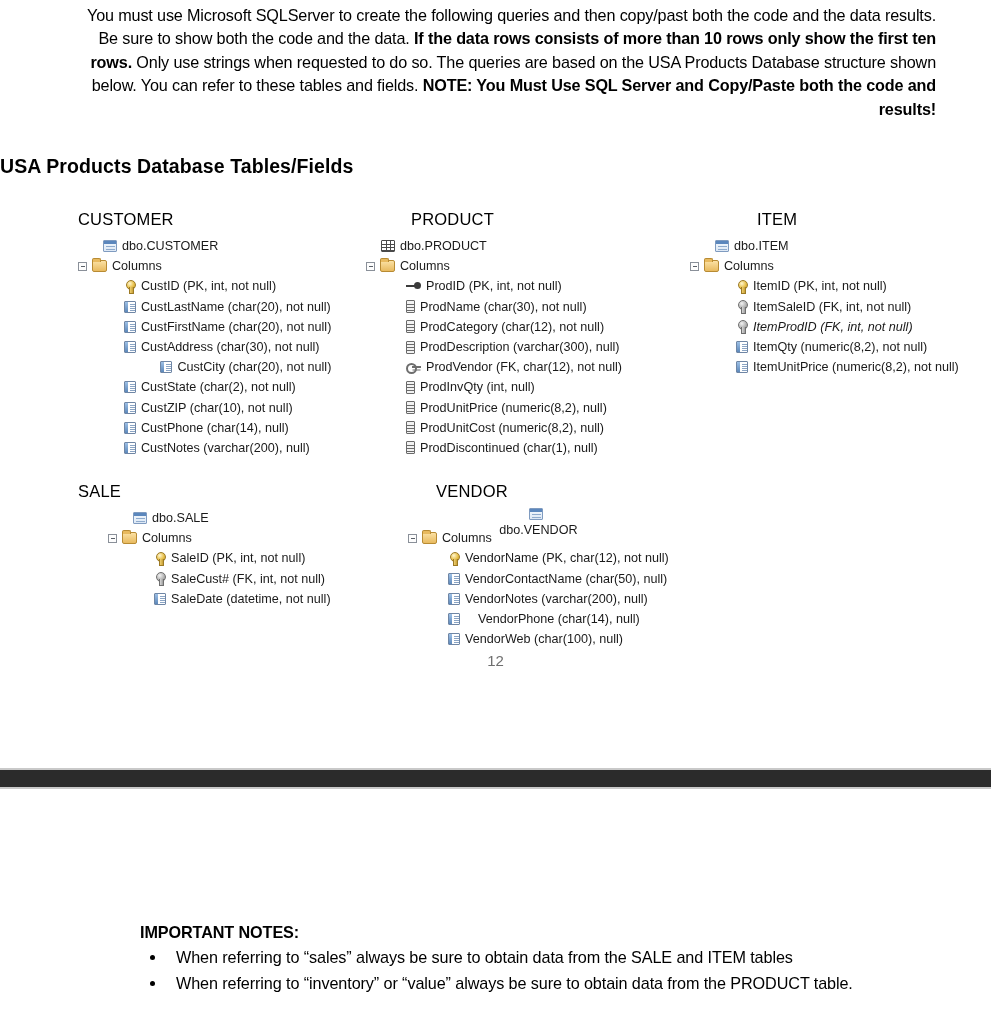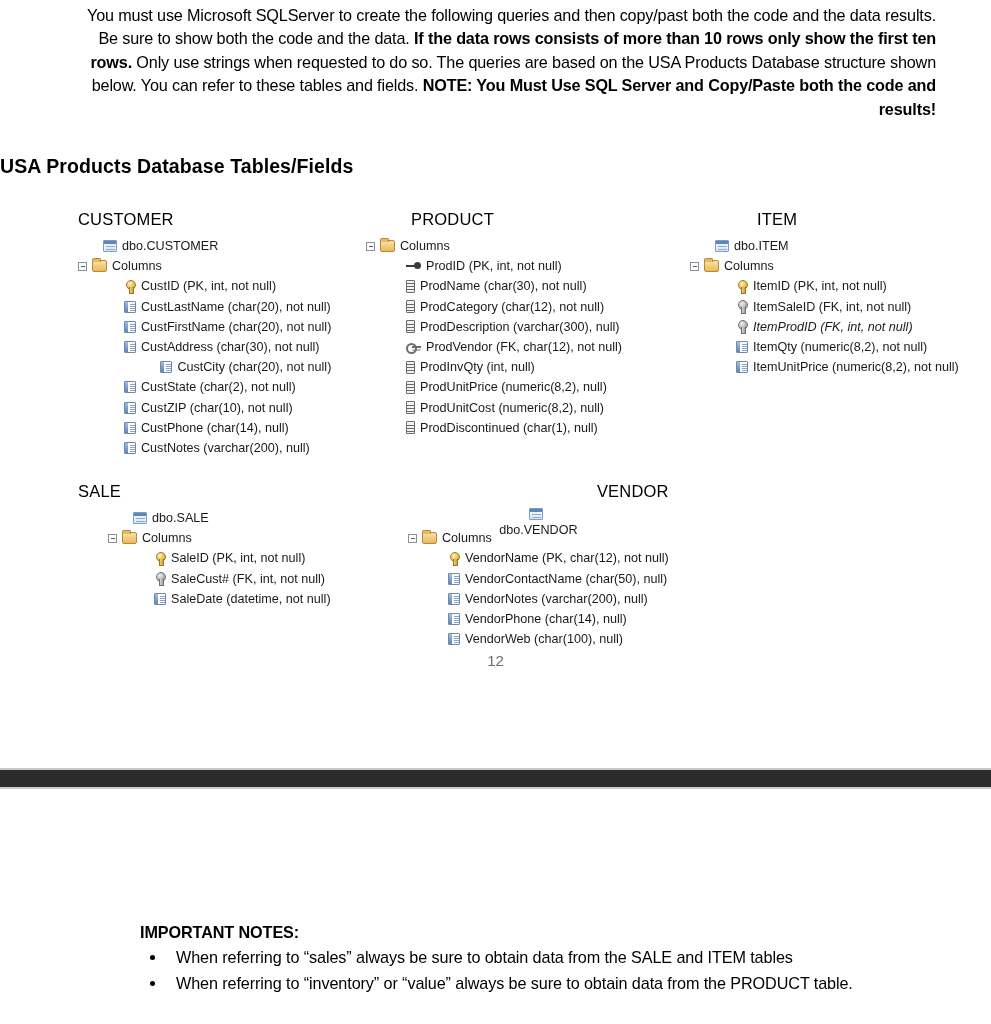--- a/index.html
+++ b/index.html
@@ -322,20 +322,25 @@
         </div>
         <div class="tree-row " style="padding-left: 46px;">
           <span class="ico ico-col-blue"></span>
           <span class="lbl">CustNotes (varchar(200), null)</span>
         </div>
       </div>
     </div>
     <div class="tbl-group" style="left: 366px; top: 210px;">
       <div class="tbl-caption" style="padding-left: 45px;">PRODUCT</div>
       <div class="tree">
+        <div class="tree-row " style="padding-left: 0px;">
+          <span class="exp-spacer"></span>
+          <span class="ico ico-grid"></span>
+          <span class="lbl">dbo.PRODUCT</span>
+        </div>
         <div class="tree-row " style="padding-left: 0px;">
           <span class="expander"></span>
           <span class="ico ico-folder"></span>
           <span class="lbl">Columns</span>
         </div>
         <div class="tree-row " style="padding-left: 40px;">
           <span class="ico ico-key-h"></span>
           <span class="lbl">ProdID (PK, int, not null)</span>
         </div>
         <div class="tree-row " style="padding-left: 40px;">
@@ -428,21 +433,21 @@
           <span class="ico ico-key-gray"></span>
           <span class="lbl">SaleCust# (FK, int, not null)</span>
         </div>
         <div class="tree-row " style="padding-left: 76px;">
           <span class="ico ico-col-blue"></span>
           <span class="lbl">SaleDate (datetime, not null)</span>
         </div>
       </div>
     </div>
     <div class="tbl-group" style="left: 408px; top: 482px;">
-      <div class="tbl-caption" style="padding-left: 28px; text-align: right;">VENDOR</div>
+      <div class="tbl-caption" style="padding-left: 28px;">VENDOR</div>
       <div class="tree">
         <div class="tree-row " style="padding-left: 0px; flex-direction: column;">
           <span class="exp-spacer"></span>
           <span class="ico ico-table"></span>
           <span class="lbl">dbo.VENDOR</span>
         </div>
         <div class="tree-row " style="padding-left: 0px;">
           <span class="expander"></span>
           <span class="ico ico-folder"></span>
           <span class="lbl">Columns</span>
@@ -452,21 +457,21 @@
           <span class="lbl">VendorName (PK, char(12), not null)</span>
         </div>
         <div class="tree-row " style="padding-left: 40px;">
           <span class="ico ico-col-blue"></span>
           <span class="lbl">VendorContactName (char(50), null)</span>
         </div>
         <div class="tree-row " style="padding-left: 40px;">
           <span class="ico ico-col-blue"></span>
           <span class="lbl">VendorNotes (varchar(200), null)</span>
         </div>
-        <div class="tree-row " style="padding-left: 40px;">
+        <div class="tree-row " style="padding-left: 40px; gap: 13px;">
           <span class="ico ico-col-blue"></span>
           <span class="lbl">VendorPhone (char(14), null)</span>
         </div>
         <div class="tree-row " style="padding-left: 40px;">
           <span class="ico ico-col-blue"></span>
           <span class="lbl">VendorWeb (char(100), null)</span>
         </div>
       </div>
     </div>
   </div>

